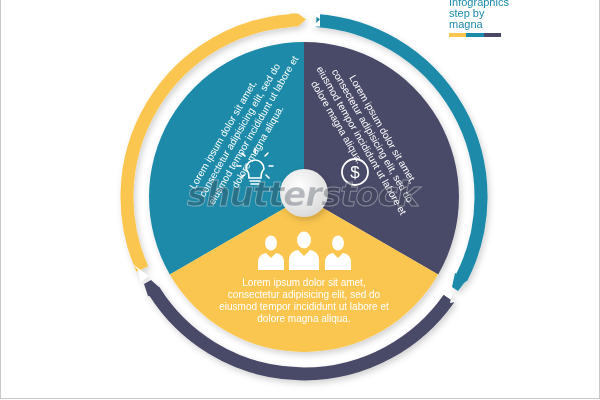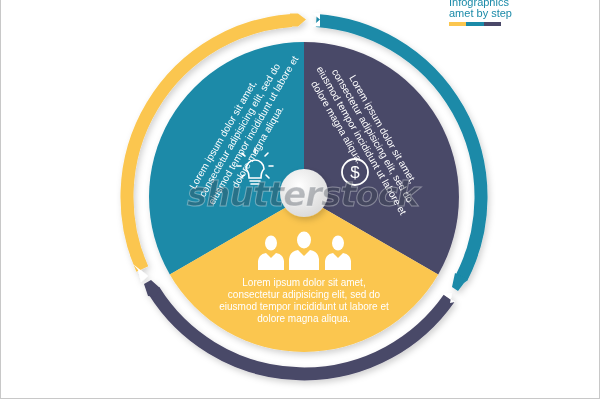--- a/index.html
+++ b/index.html
@@ -109,19 +109,19 @@
 
     <ellipse cx="338" cy="243" rx="6" ry="7.5"></ellipse>
     <path d="M 325 270 L 325 261 Q 326 254 333 253 L 338 258 L 343 253 Q 350 254 351 261 L 351 270 Z"></path>
   </g>
 </svg>
 
 <div class="watermark">shutterstock</div>
 
 <div class="legend">
   <div class="legend-title">Infographics</div>
-  <div class="legend-title">amet by step</div>
+  <div class="legend-title">step by magna</div>
   <div class="legend-bar">
     <span style="background:#fbc64f"></span>
     <span style="background:#1a8aa8"></span>
     <span style="background:#4a4868"></span>
   </div>
 </div>
 
 </body></html>

